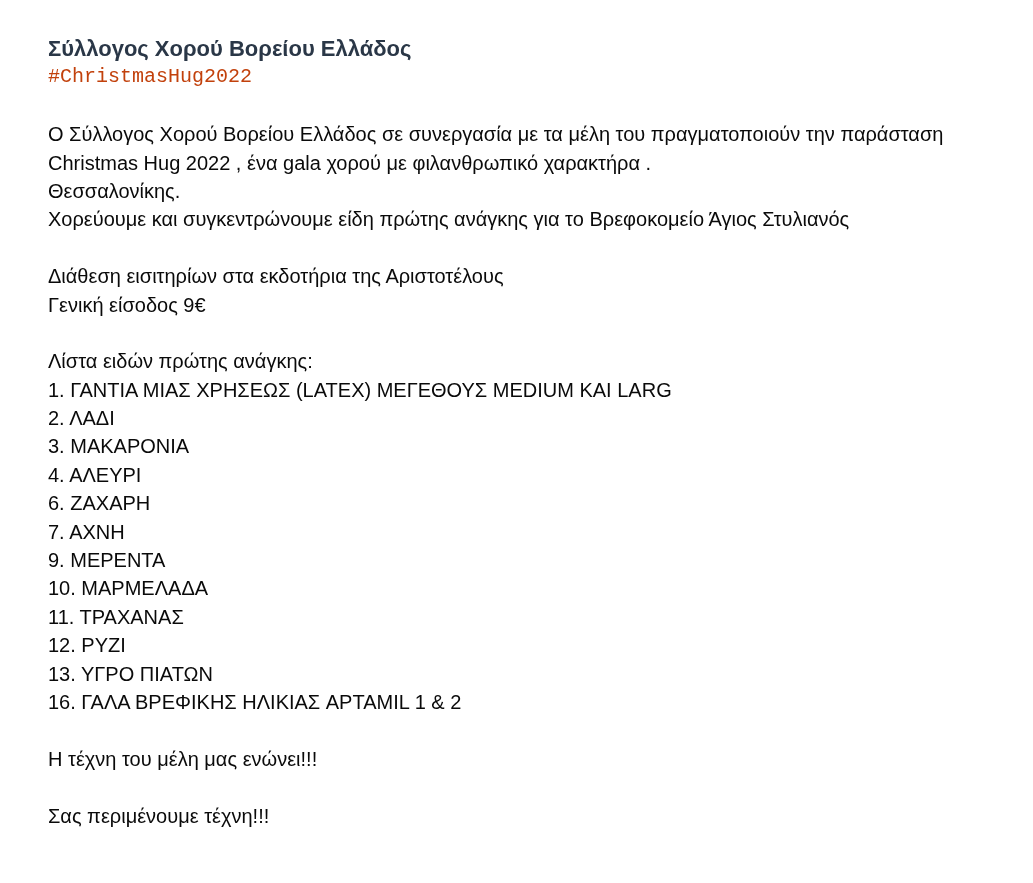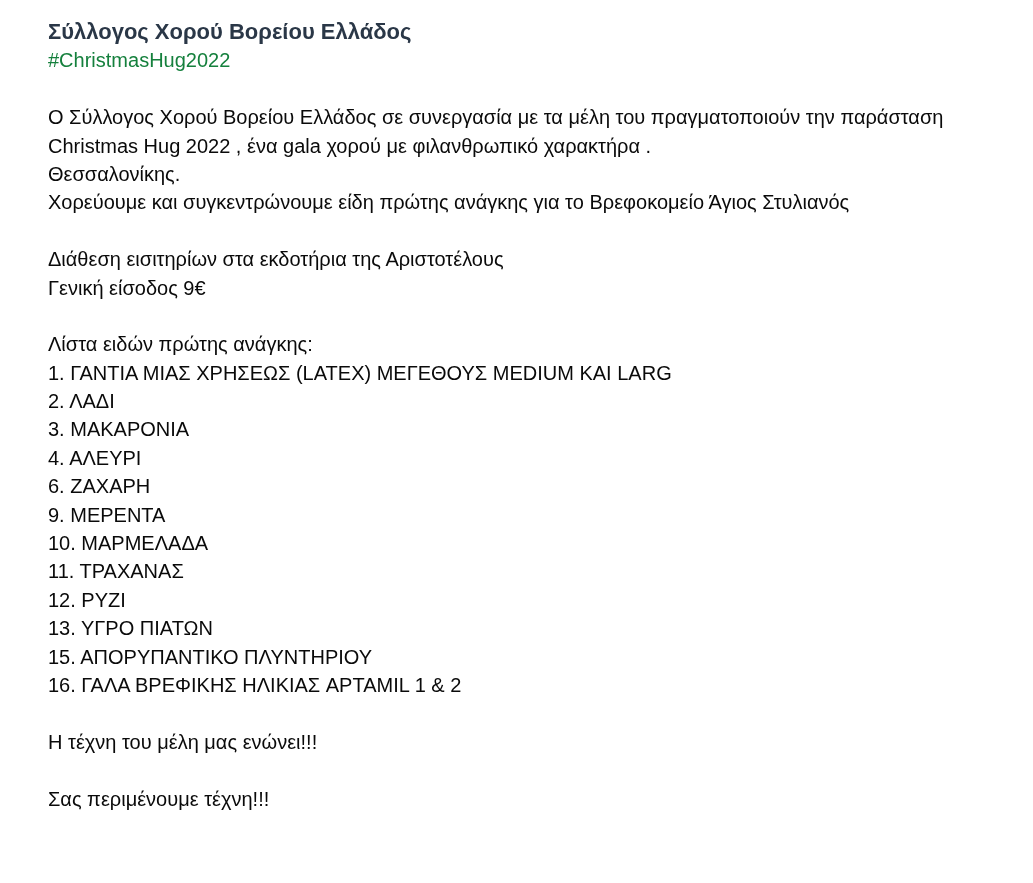--- a/index.html
+++ b/index.html
@@ -5,39 +5,40 @@
   html, body { margin: 0; padding: 0; }
   body {
     width: 1033px;
     height: 883px;
     background: #ffffff;
     overflow: hidden;
     font-family: "Liberation Sans", sans-serif;
     color: #0a0a0a;
   }
   .post {
-    padding: 18px 8px 0 48px;
+    padding: 35px 8px 0 48px;
   }
   .line, .spacer {
     font-size: 20px;
     line-height: 28.4px;
     height: 28.4px;
     white-space: nowrap;
   }
   .title {
     font-size: 22px;
     line-height: 28.4px;
     height: 28.4px;
     margin: 0;
     font-weight: 700;
     color: #2a3747;
     white-space: nowrap;
   }
   .hashtag {
-    color: #15803d;
+    color: #c2410c;
+    font-family: Liberation Mono, monospace;
   }
 </style>
 </head>
 <body>
 
 <main class="post">
 
   <h1 class="title">Σύλλογος Χορού Βορείου Ελλάδος</h1>
 
   <div class="line hashtag">#ChristmasHug2022</div>
@@ -61,26 +62,26 @@
   <div class="spacer"></div>
 
   <div class="line">Λίστα ειδών πρώτης ανάγκης:</div>
 
   <div>
       <div class="line">1. ΓΑΝΤΙΑ ΜΙΑΣ ΧΡΗΣΕΩΣ (LATEX) ΜΕΓΕΘΟΥΣ MEDIUM ΚΑΙ LARG</div>
       <div class="line">2. ΛΑΔΙ</div>
       <div class="line">3. ΜΑΚΑΡΟΝΙΑ</div>
       <div class="line">4. ΑΛΕΥΡΙ</div>
       <div class="line">6. ΖΑΧΑΡΗ</div>
+      <div class="line">7. ΑΧΝΗ</div>
       <div class="line">9. ΜΕΡΕΝΤΑ</div>
       <div class="line">10. ΜΑΡΜΕΛΑΔΑ</div>
       <div class="line">11. ΤΡΑΧΑΝΑΣ</div>
       <div class="line">12. ΡΥΖΙ</div>
       <div class="line">13. ΥΓΡΟ ΠΙΑΤΩΝ</div>
-      <div class="line">15. ΑΠΟΡΥΠΑΝΤΙΚΟ ΠΛΥΝΤΗΡΙΟΥ</div>
       <div class="line">16. ΓΑΛΑ ΒΡΕΦΙΚΗΣ ΗΛΙΚΙΑΣ APTAMIL 1 &amp; 2</div>
     </div>
 
   <div class="spacer"></div>
 
   <div class="line">Η τέχνη του μέλη μας ενώνει!!!</div>
 
   <div class="spacer"></div>
 
   <div class="line">Σας περιμένουμε τέχνη!!!</div>

